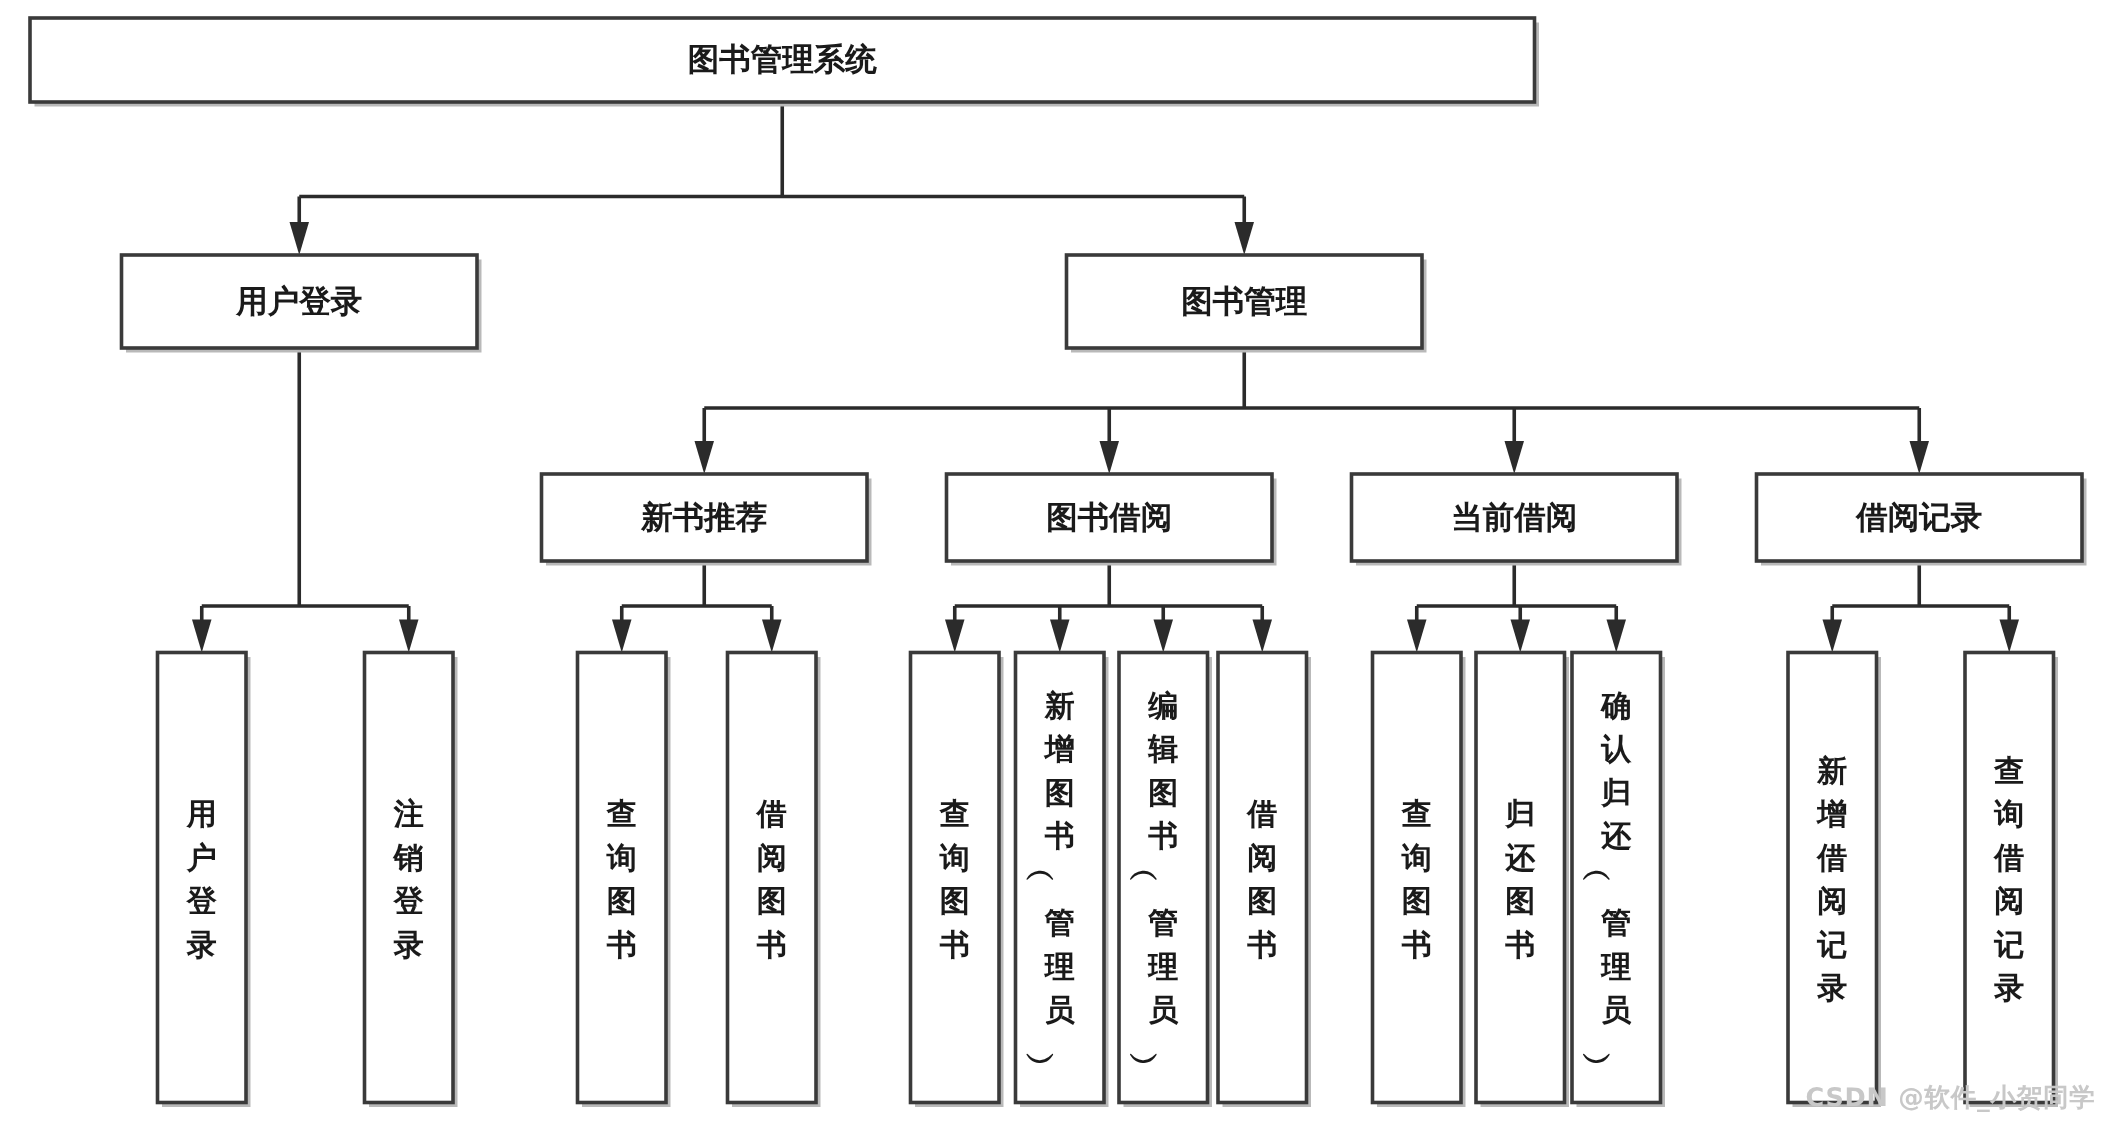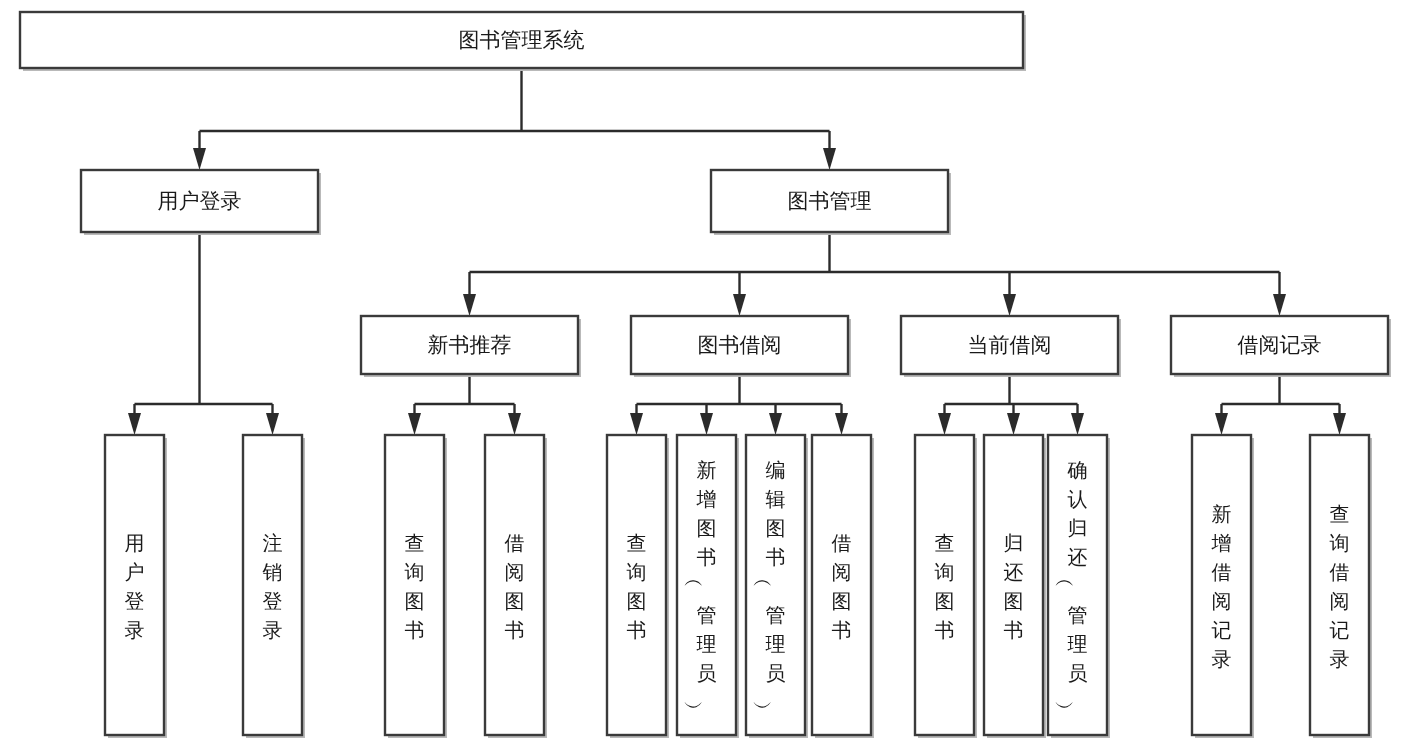--- a/index.html
+++ b/index.html
@@ -12,20 +12,21 @@
     width: 1405px;
     height: 747px;
     font-family: "DejaVu Sans", "Liberation Sans", sans-serif;
     overflow: hidden;
     position: relative;
   }
   #diagram-root {
     position: relative;
     width: 1405px;
     height: 747px;
+    font-weight: bold;
   }
   svg#tree-svg {
     position: absolute;
     left: 0;
     top: 0;
     width: 1405px;
     height: 747px;
     display: block;
   }
   .node-box {
@@ -239,13 +240,14 @@
           <rect x="1192" y="435" width="59" height="300" class="node-box"></rect>
           <text x="1221.5" y="520.62" class="node-label-v"><tspan x="1221.5" dy="0">新</tspan><tspan x="1221.5" dy="29">增</tspan><tspan x="1221.5" dy="29">借</tspan><tspan x="1221.5" dy="29">阅</tspan><tspan x="1221.5" dy="29">记</tspan><tspan x="1221.5" dy="29">录</tspan></text>
         </g>
         <g>
           <rect x="1313" y="438" width="59" height="300" class="node-shadow"></rect>
           <rect x="1310" y="435" width="59" height="300" class="node-box"></rect>
           <text x="1339.5" y="520.62" class="node-label-v"><tspan x="1339.5" dy="0">查</tspan><tspan x="1339.5" dy="29">询</tspan><tspan x="1339.5" dy="29">借</tspan><tspan x="1339.5" dy="29">阅</tspan><tspan x="1339.5" dy="29">记</tspan><tspan x="1339.5" dy="29">录</tspan></text>
         </g>
       </g>
   </svg>
+  <div class="watermark-text">CSDN @软件_小贺同学</div>
 </div>
 
 </body></html>

